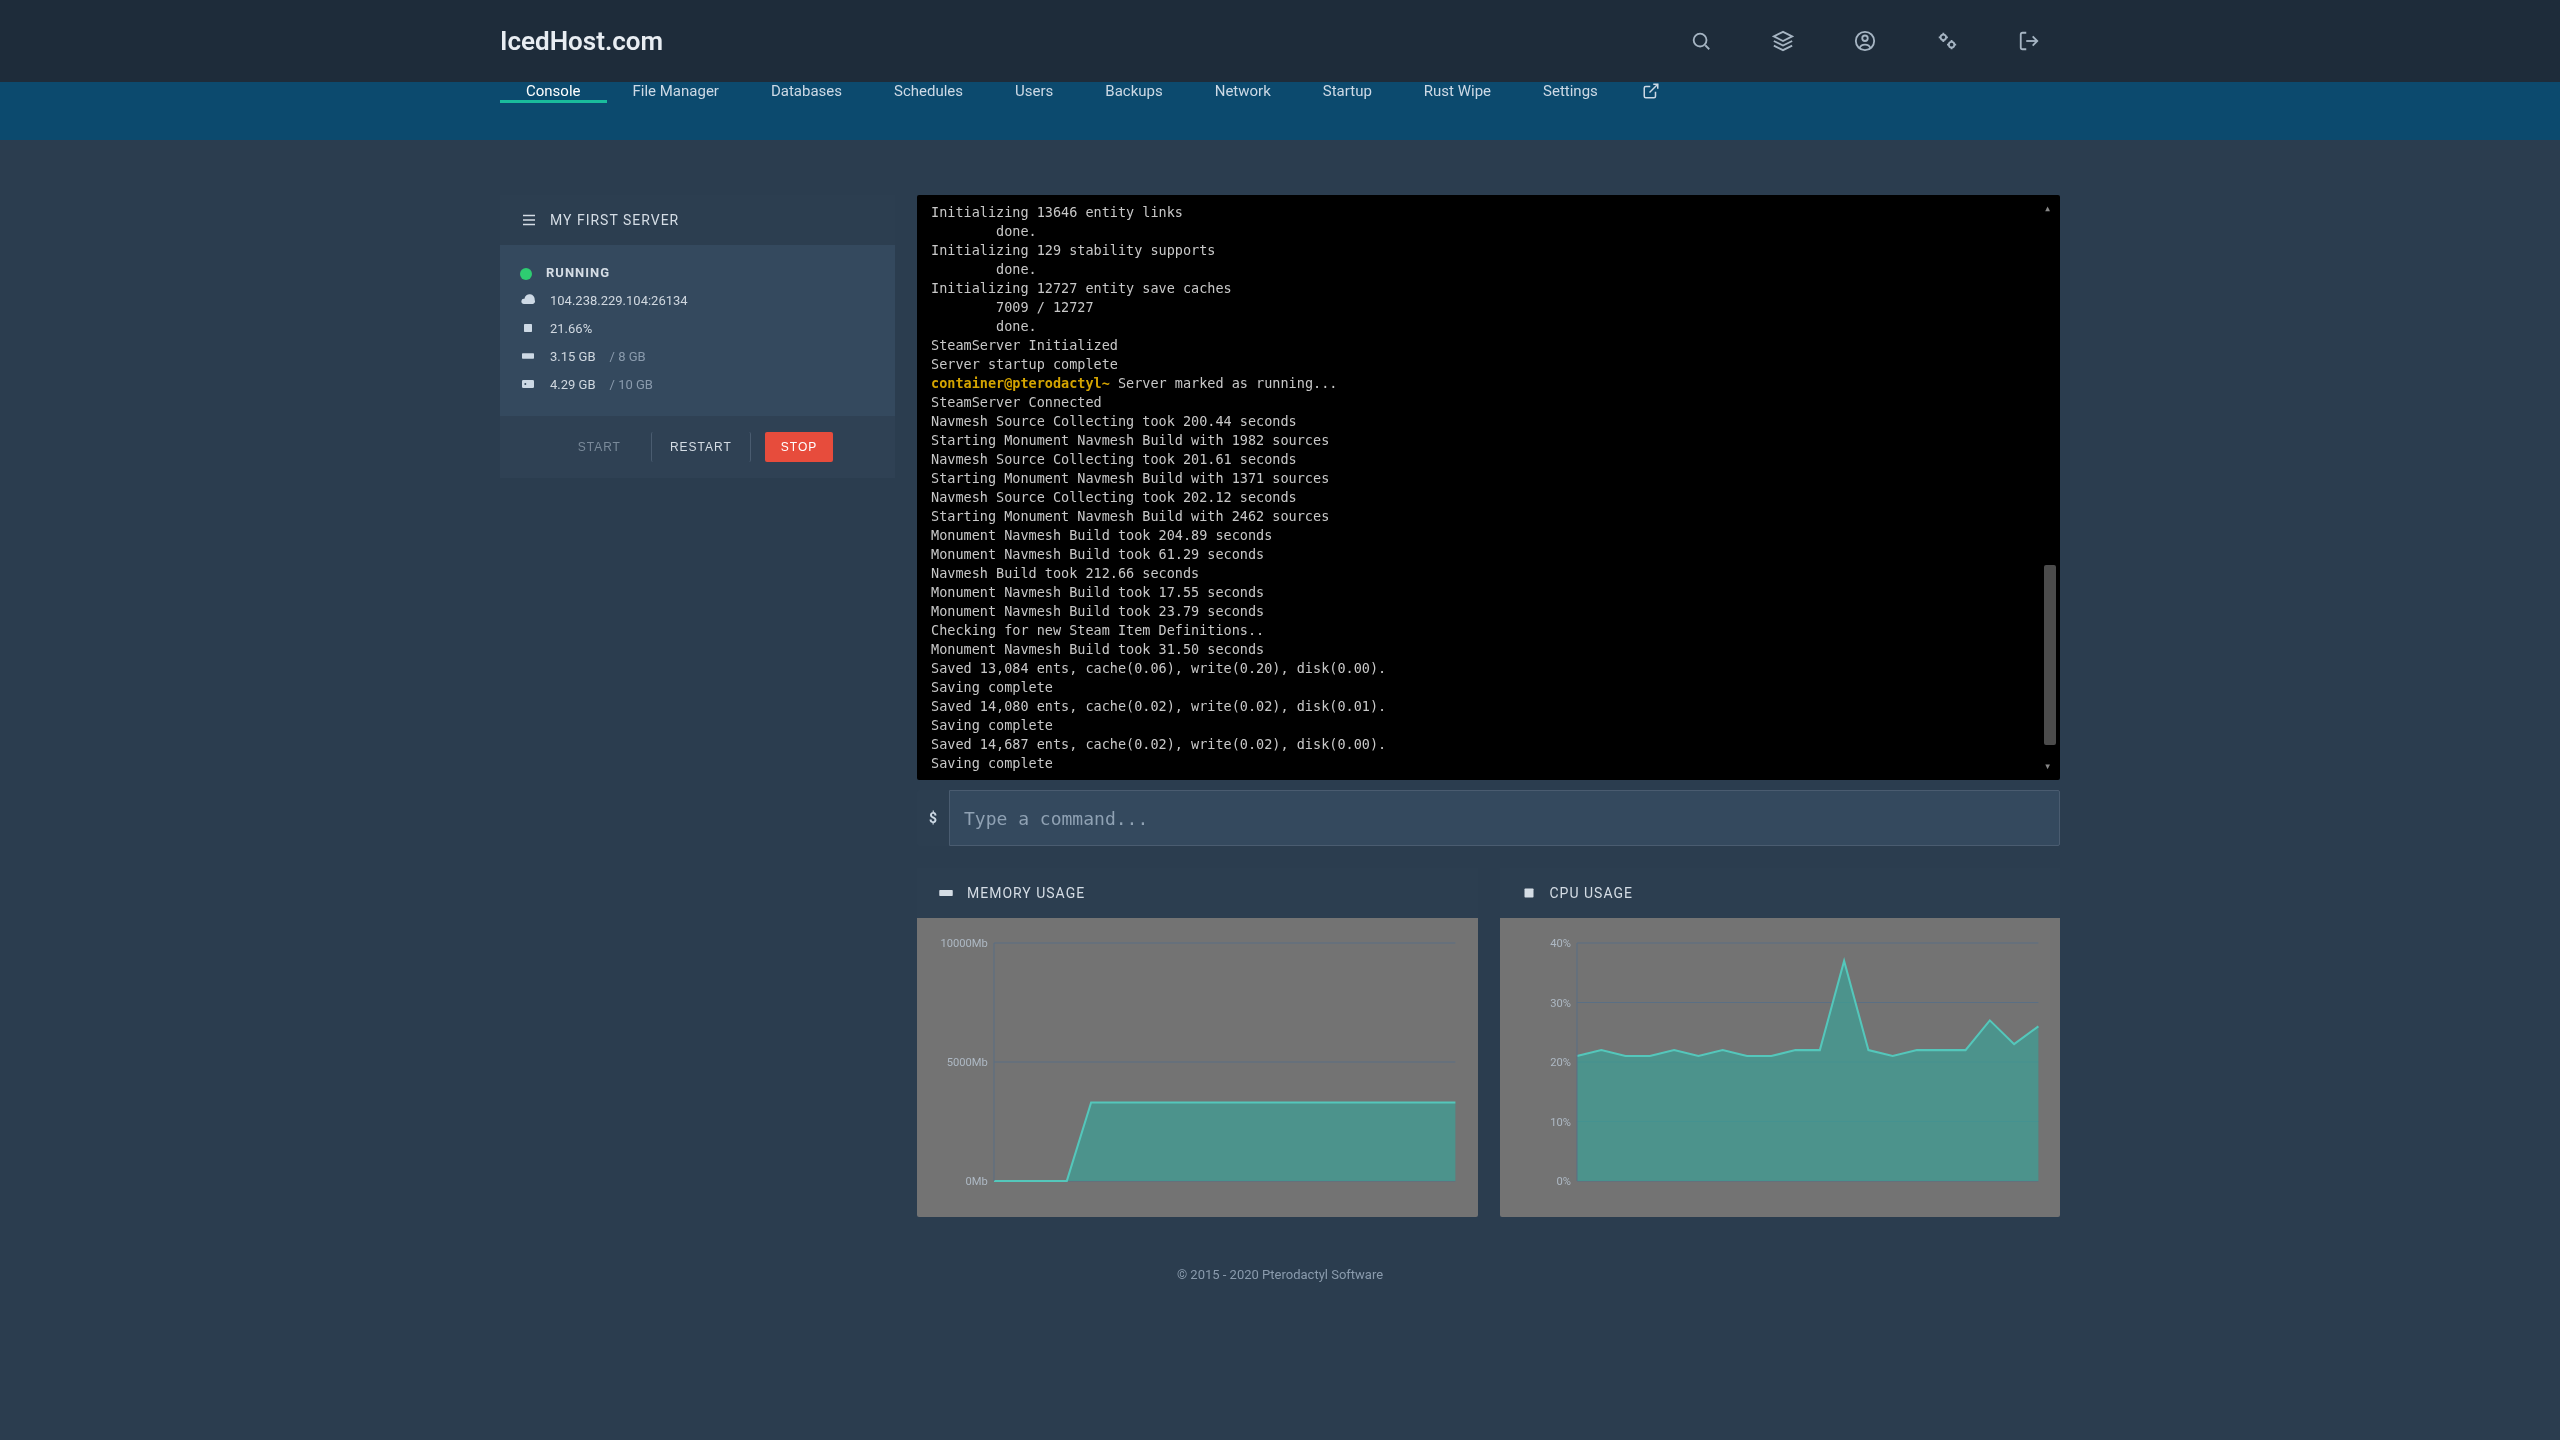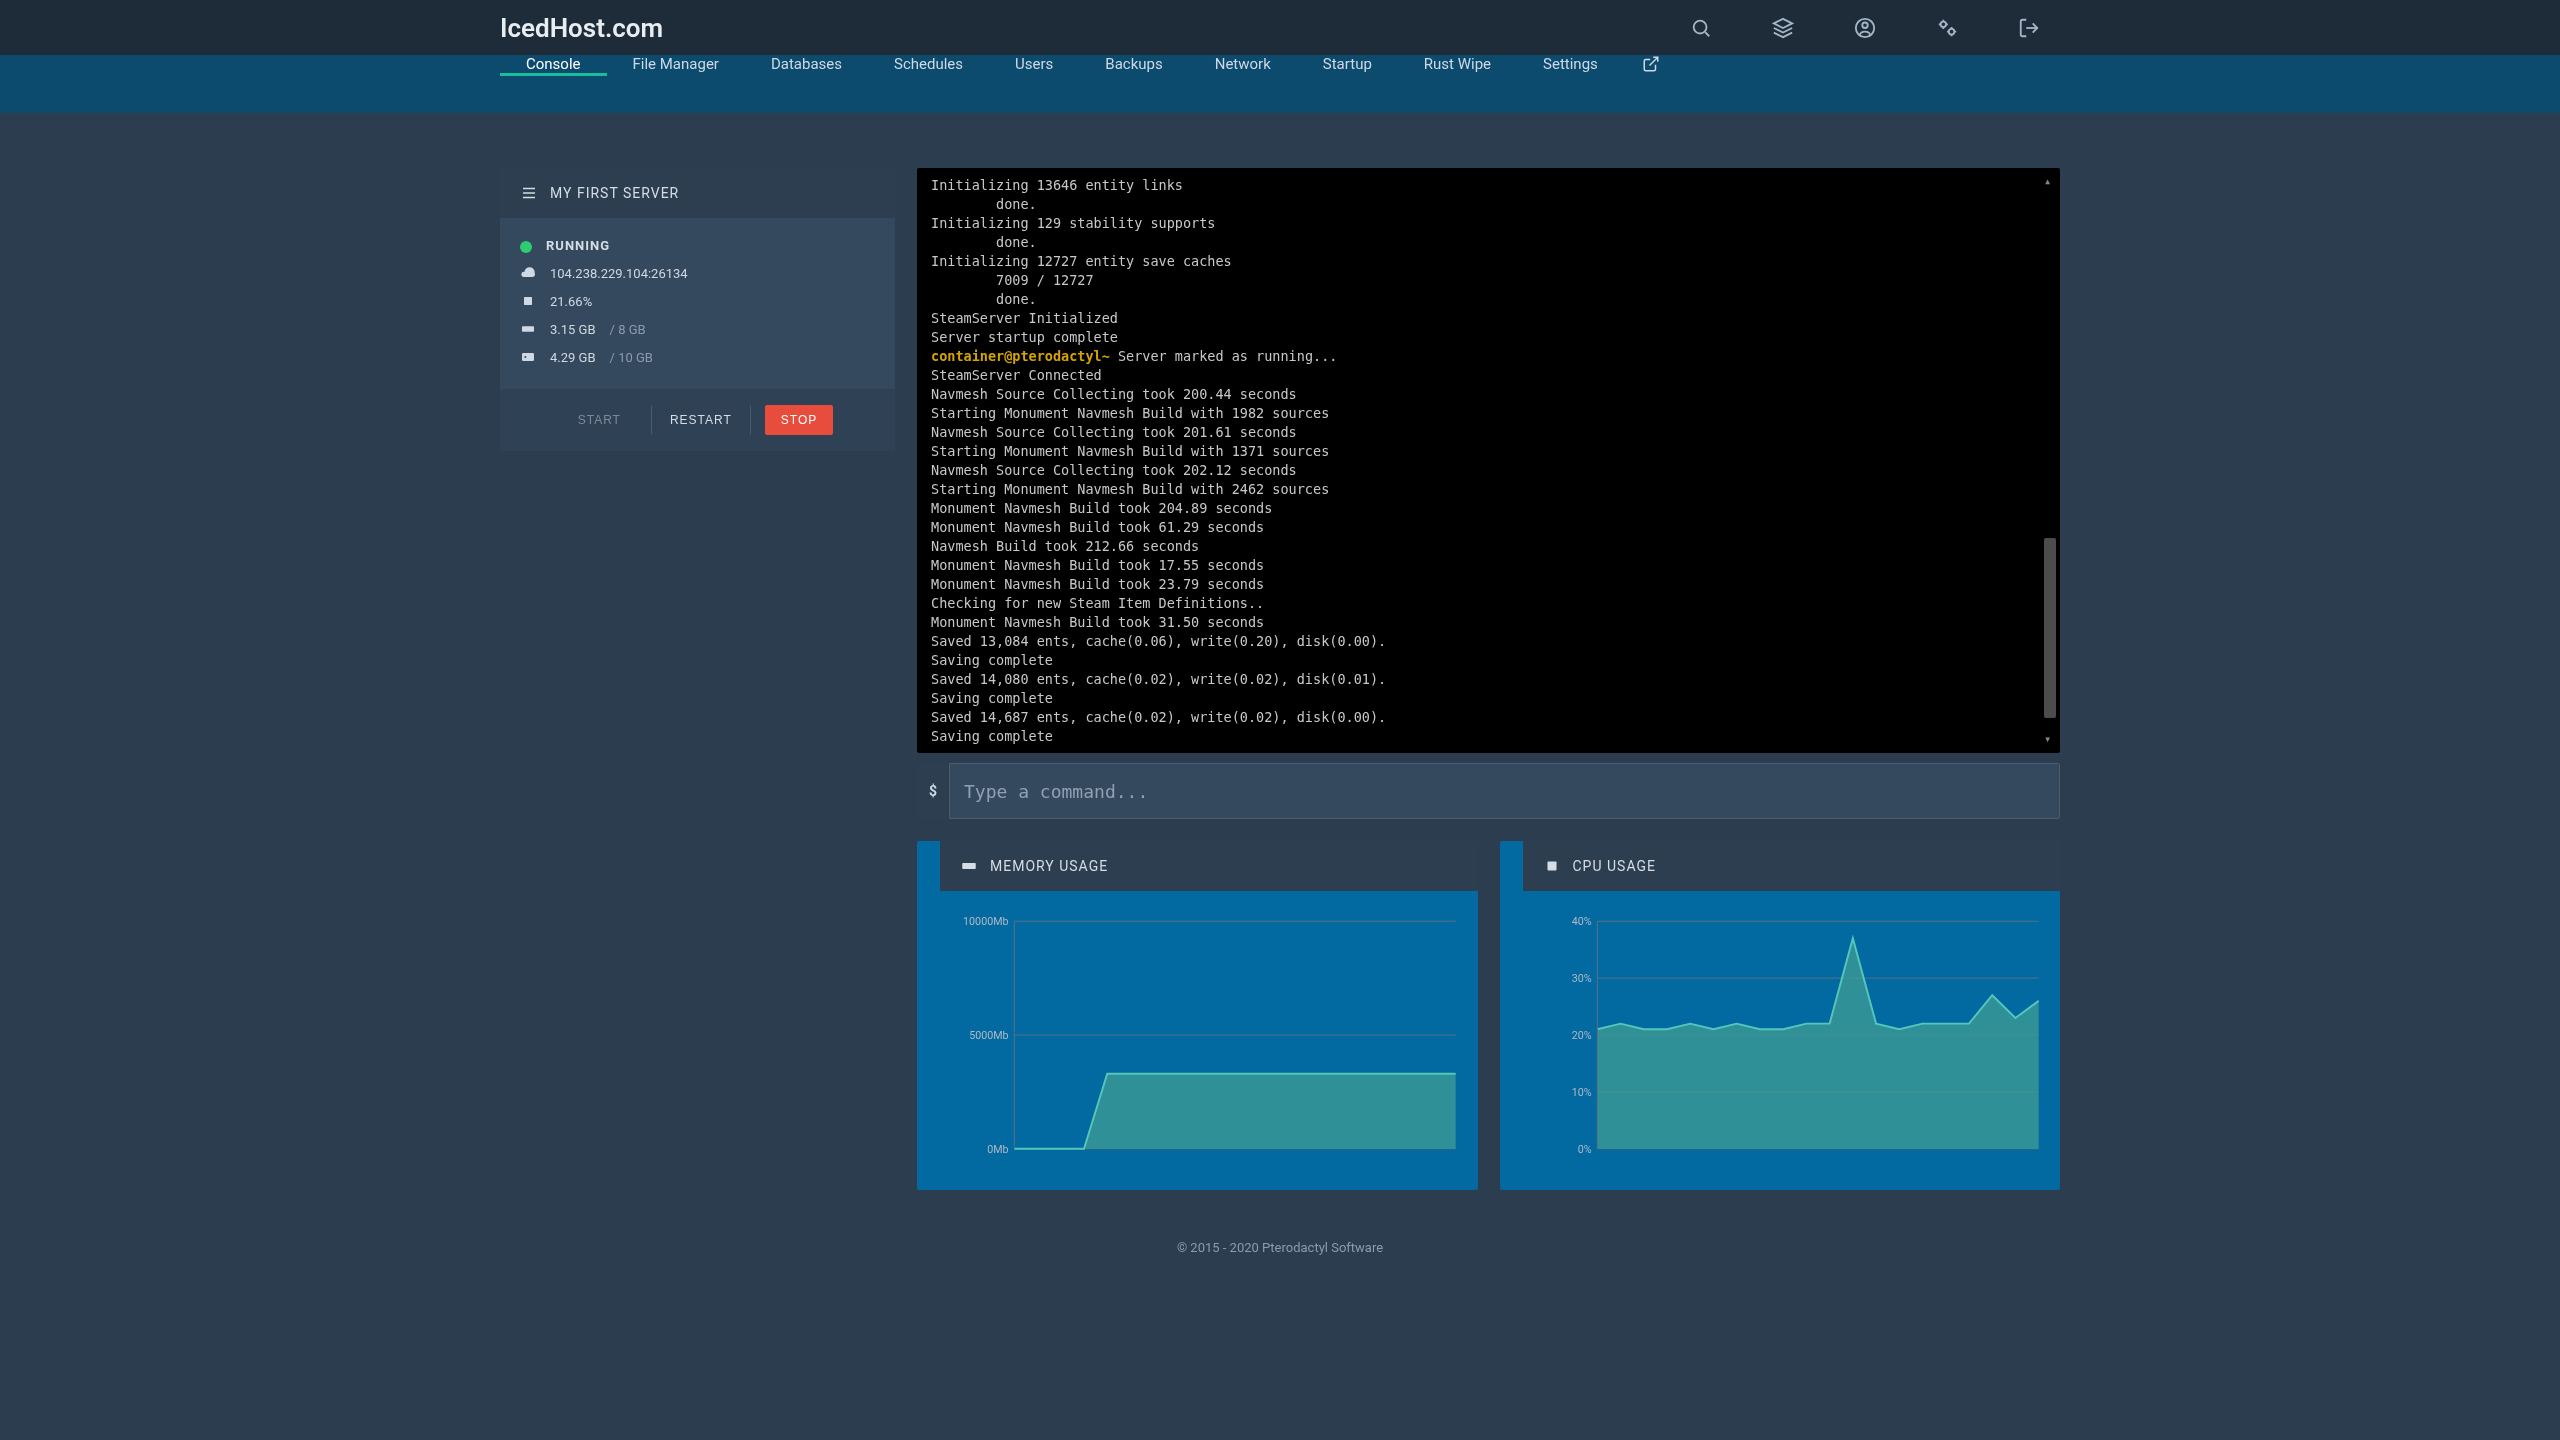--- a/index.html
+++ b/index.html
@@ -7,21 +7,21 @@
     background: #2b3d4f;
     font-family: -apple-system, BlinkMacSystemFont, "Segoe UI", Roboto, Helvetica, Arial, sans-serif;
     color: #c9d1d9;
     font-size: 14px;
     width: 2560px;
     height: 1440px;
     overflow: hidden;
   }
   .topbar {
     background: #1e2c3a;
-    height: 55px;
+    height: 82px;
     display: flex;
     align-items: center;
     padding: 0 40px;
   }
   .brand {
     font-size: 26px;
     font-weight: 600;
     color: #e8edf2;
     margin-left: 460px;
   }
@@ -148,23 +148,22 @@
     font-size: 18px;
     padding: 0 14px;
     border-radius: 0 2px 2px 0;
   }
   .cmd-input::placeholder { color: #8fa1b3; }
   .charts-row {
     display: flex; gap: 22px; margin-top: 22px;
   }
   .chart-card {
     flex: 1;
-    background: #0369a1;
+    background: #737373;
     border-radius: 2px;
-    padding-left: 23px;
   }
   .chart-body { padding: 14px 16px 22px 16px; }
   svg.chart { width: 100%; height: 260px; }
   .axis-text { font-size: 11px; fill: #aeb9c4; }
   .gridline { stroke: #5a6f84; stroke-width: 1; }
   .footer {
     text-align: center;
     color: #8a9bad;
     font-size: 13px;
     margin-top: 50px;

